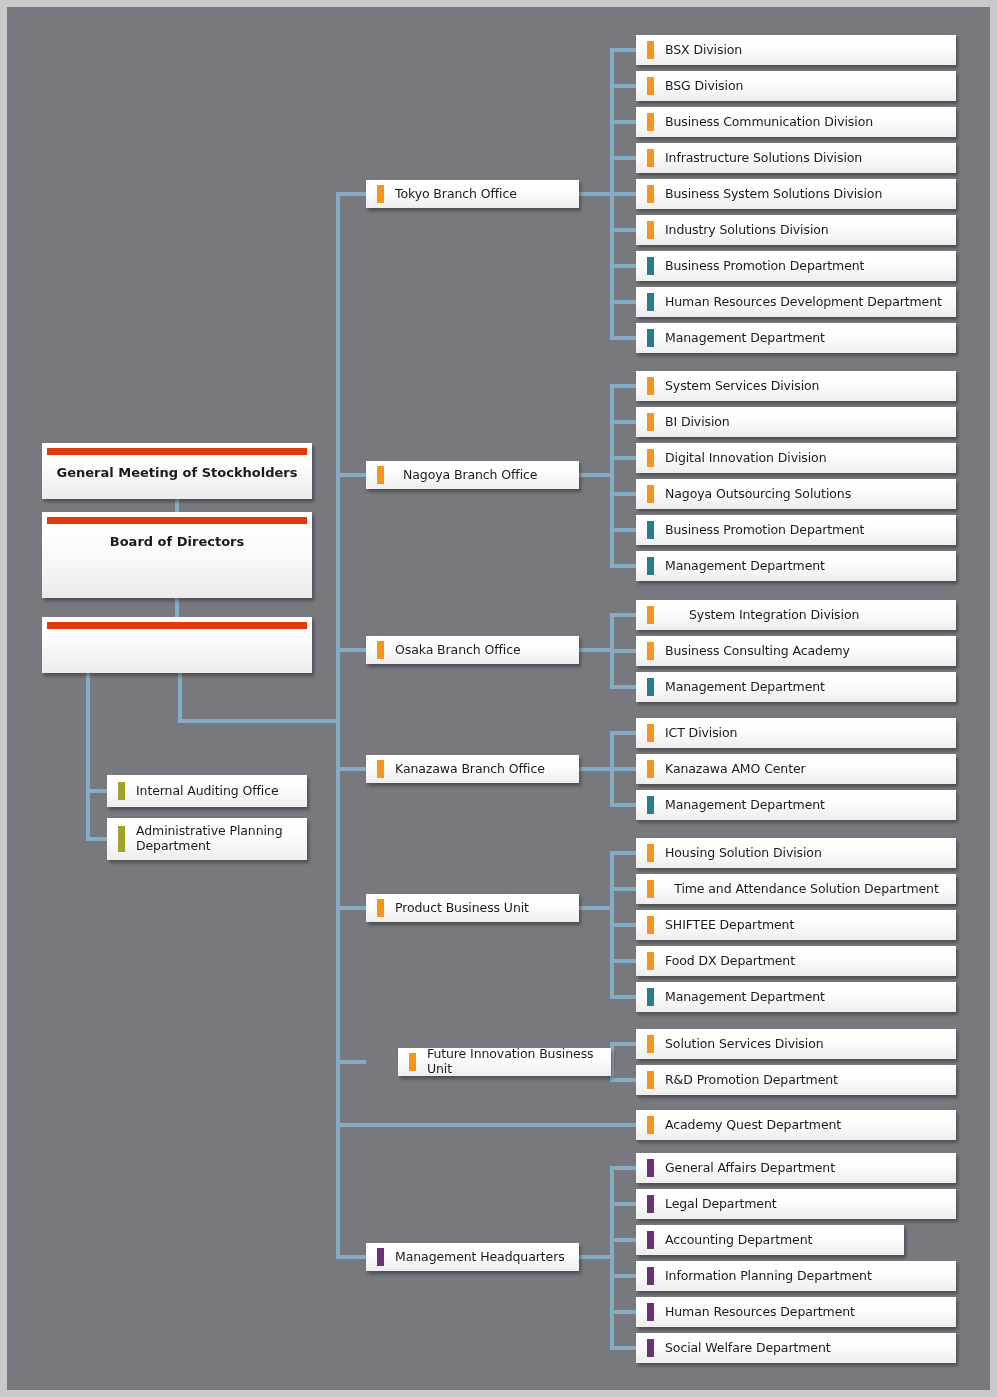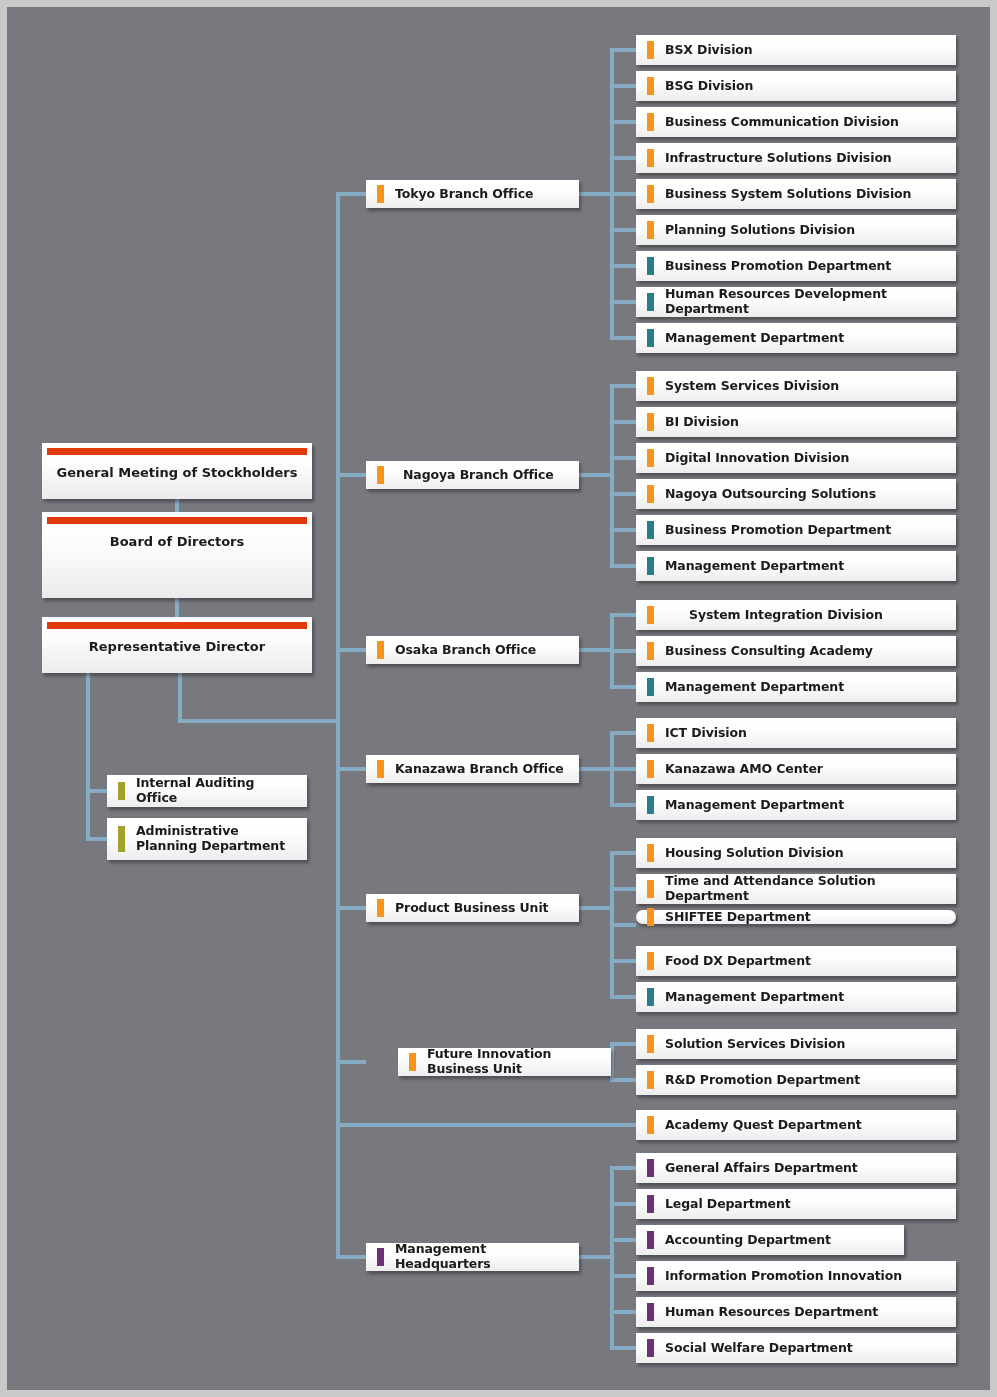--- a/index.html
+++ b/index.html
@@ -39,21 +39,21 @@
   .bar {
     position: absolute;
     left: 11px;
     width: 7px;
     top: 50%;
     transform: translateY(-50%);
     height: 18px;
   }
   .box .lbl {
     font-size: 12.5px;
-    font-weight: bold;
+    font-weight: normal;
     color: #1b1b1b;
     padding-left: 29px;
     padding-right: 8px;
     line-height: 1.18;
     letter-spacing: -0.1px;
   }
   
   .topbox {
     position: absolute;
     background: linear-gradient(to bottom, #ffffff 0%, #fcfcfc 40%, #ebebeb 100%);
@@ -162,21 +162,20 @@
         <div class="topbox" style="left: 35px; top: 436px; width: 270px; height: 56px;">
           <div class="cap" style="background: rgb(224, 57, 11);"></div>
           <div class="title">General Meeting of Stockholders</div>
         </div>
         <div class="topbox" style="left: 35px; top: 505px; width: 270px; height: 86px;">
           <div class="cap" style="background: rgb(224, 57, 11);"></div>
           <div class="title">Board of Directors</div>
         </div>
         <div class="topbox" style="left: 35px; top: 610px; width: 270px; height: 56px;">
           <div class="cap" style="background: rgb(224, 57, 11);"></div>
-          <div class="title">Representative Director</div>
         </div>
         <div class="box" style="left: 100px; top: 768px; width: 200px; height: 32px;">
           <span class="bar" style="background: rgb(162, 161, 44);"></span>
           <span class="lbl">Internal Auditing Office</span>
         </div>
         <div class="box" style="left: 100px; top: 811px; width: 200px; height: 42px;">
           <span class="bar" style="background: rgb(162, 161, 44); height: 26px;"></span>
           <span class="lbl" style="white-space: normal;">Administrative Planning Department</span>
         </div>
         <div class="box midbox" style="left: 359px; top: 173px; width: 213px; height: 28px;">
@@ -198,21 +197,21 @@
         <div class="box" style="left: 629px; top: 136px; width: 320px; height: 30px;">
           <span class="bar" style="background: rgb(247, 148, 30);"></span>
           <span class="lbl">Infrastructure Solutions Division</span>
         </div>
         <div class="box" style="left: 629px; top: 172px; width: 320px; height: 30px;">
           <span class="bar" style="background: rgb(247, 148, 30);"></span>
           <span class="lbl">Business System Solutions Division</span>
         </div>
         <div class="box" style="left: 629px; top: 208px; width: 320px; height: 30px;">
           <span class="bar" style="background: rgb(247, 148, 30);"></span>
-          <span class="lbl">Planning Solutions Division</span>
+          <span class="lbl">Industry Solutions Division</span>
         </div>
         <div class="box" style="left: 629px; top: 244px; width: 320px; height: 30px;">
           <span class="bar" style="background: rgb(42, 123, 140);"></span>
           <span class="lbl">Business Promotion Department</span>
         </div>
         <div class="box" style="left: 629px; top: 280px; width: 320px; height: 30px;">
           <span class="bar" style="background: rgb(42, 123, 140);"></span>
           <span class="lbl">Human Resources Development Department</span>
         </div>
         <div class="box" style="left: 629px; top: 316px; width: 320px; height: 30px;">
@@ -280,25 +279,25 @@
           <span class="lbl">Management Department</span>
         </div>
         <div class="box midbox" style="left: 359px; top: 887px; width: 213px; height: 28px;">
           <span class="bar" style="background: rgb(247, 148, 30);"></span>
           <span class="lbl">Product Business Unit</span>
         </div>
         <div class="box" style="left: 629px; top: 831px; width: 320px; height: 30px;">
           <span class="bar" style="background: rgb(247, 148, 30);"></span>
           <span class="lbl">Housing Solution Division</span>
         </div>
-        <div class="box" style="left: 629px; top: 867px; width: 320px; height: 30px;">
+        <div class="box" style="left: 629px; top: 867px; width: 320px; height: 30px; justify-content: center;">
           <span class="bar" style="background: rgb(247, 148, 30);"></span>
           <span class="lbl">Time and Attendance Solution Department</span>
         </div>
-        <div class="box" style="left: 629px; top: 903px; width: 320px; height: 14px; border-radius: 9px;">
+        <div class="box" style="left: 629px; top: 903px; width: 320px; height: 30px;">
           <span class="bar" style="background: rgb(247, 148, 30);"></span>
           <span class="lbl">SHIFTEE Department</span>
         </div>
         <div class="box" style="left: 629px; top: 939px; width: 320px; height: 30px;">
           <span class="bar" style="background: rgb(247, 148, 30);"></span>
           <span class="lbl">Food DX Department</span>
         </div>
         <div class="box" style="left: 629px; top: 975px; width: 320px; height: 30px;">
           <span class="bar" style="background: rgb(42, 123, 140);"></span>
           <span class="lbl">Management Department</span>
@@ -326,21 +325,21 @@
         <div class="box" style="left: 629px; top: 1182px; width: 320px; height: 30px;">
           <span class="bar" style="background: rgb(107, 49, 119);"></span>
           <span class="lbl">Legal Department</span>
         </div>
         <div class="box" style="left: 629px; top: 1218px; width: 268px; height: 30px;">
           <span class="bar" style="background: rgb(107, 49, 119);"></span>
           <span class="lbl">Accounting Department</span>
         </div>
         <div class="box" style="left: 629px; top: 1254px; width: 320px; height: 30px;">
           <span class="bar" style="background: rgb(107, 49, 119);"></span>
-          <span class="lbl">Information Promotion Innovation</span>
+          <span class="lbl">Information Planning Department</span>
         </div>
         <div class="box" style="left: 629px; top: 1290px; width: 320px; height: 30px;">
           <span class="bar" style="background: rgb(107, 49, 119);"></span>
           <span class="lbl">Human Resources Department</span>
         </div>
         <div class="box" style="left: 629px; top: 1326px; width: 320px; height: 30px;">
           <span class="bar" style="background: rgb(107, 49, 119);"></span>
           <span class="lbl">Social Welfare Department</span>
         </div>
         <div class="box" style="left: 629px; top: 1103px; width: 320px; height: 30px;">

